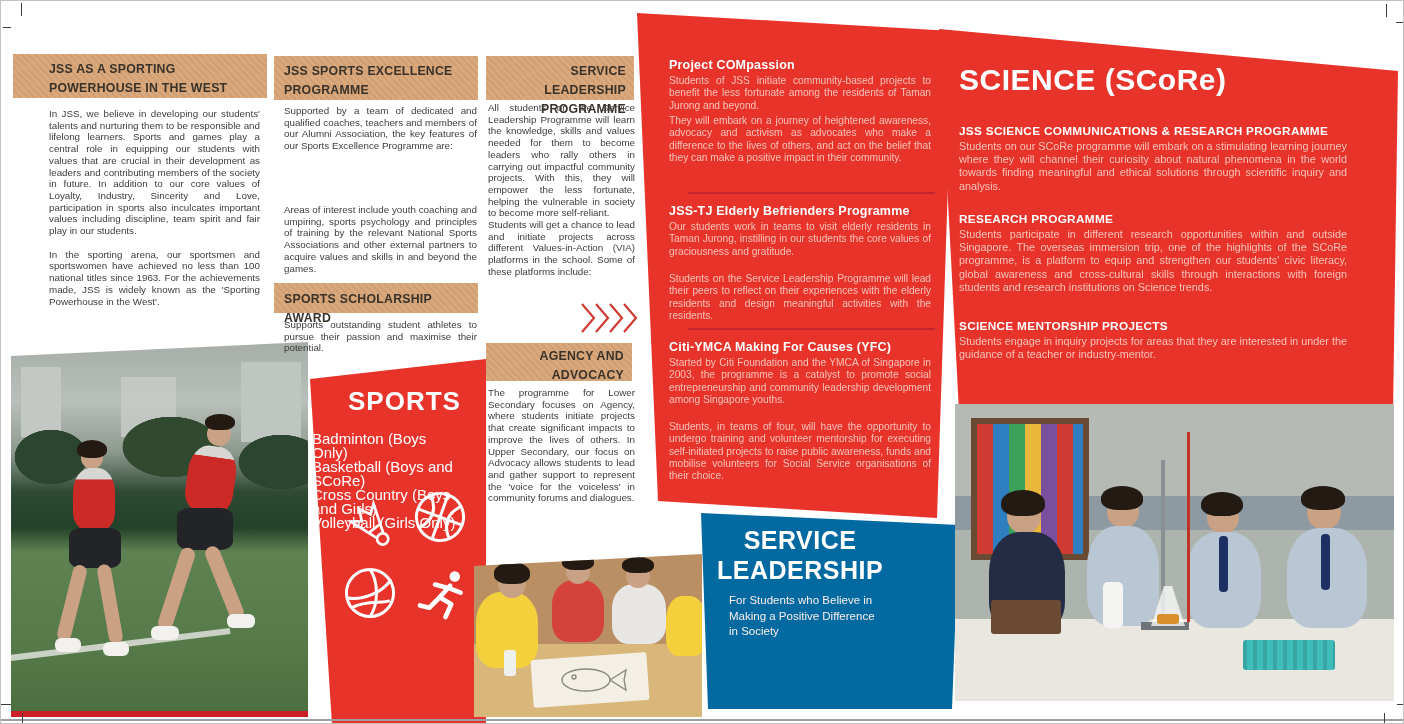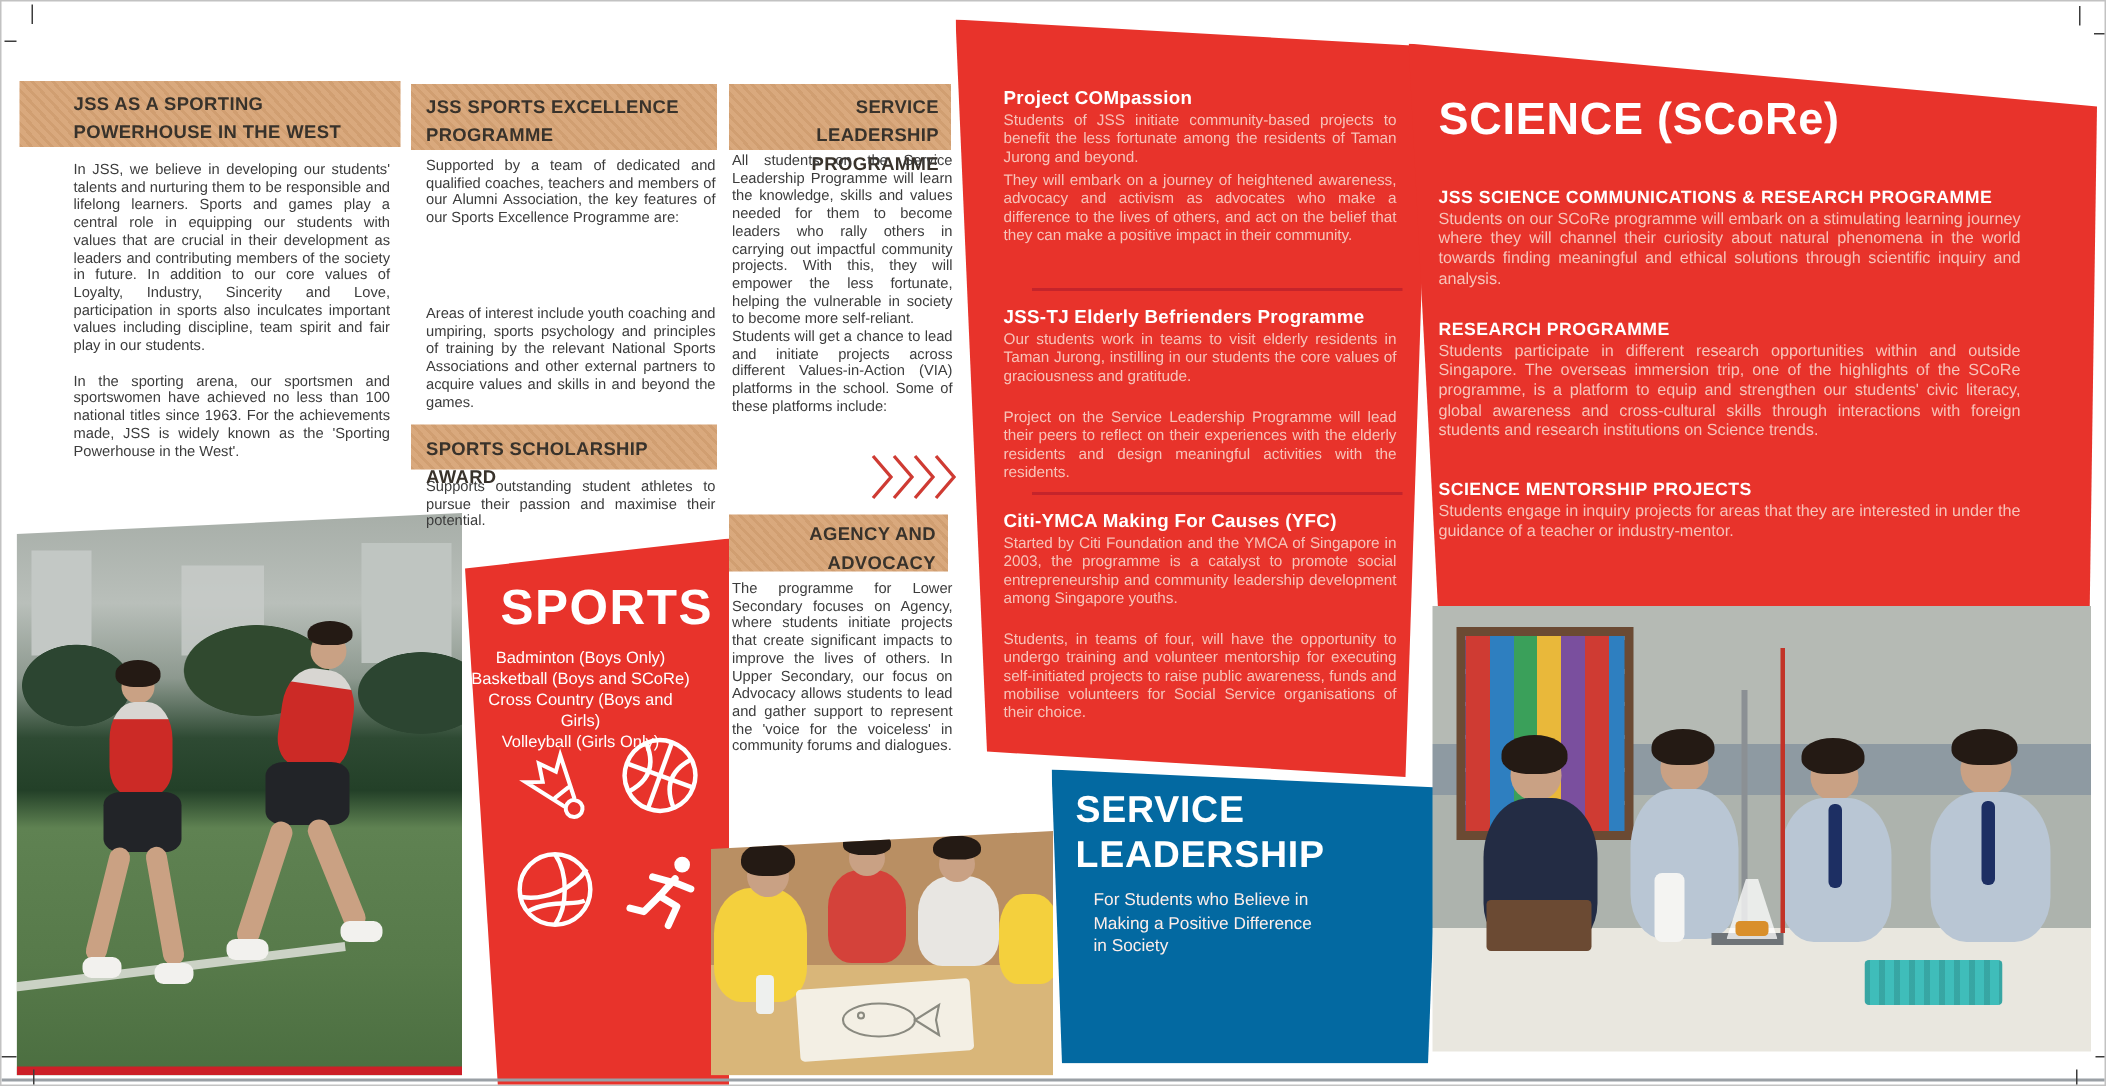--- a/index.html
+++ b/index.html
@@ -13,21 +13,21 @@
   .body9{font-size:9.8px;line-height:11.7px;color:#3c3c3c;text-align:justify;}
   .body9 p{margin:0 0 12px 0;}
   
   .red{background:#e8332b;}
   .redDark{background:#0369a1;}
   .red-h{font-size:12.5px;font-weight:bold;color:#ffffff;letter-spacing:.2px;}
   .red-b{font-size:10.2px;line-height:12.3px;color:#f7c3b9;text-align:justify;}
   .sci-h{font-size:11.8px;font-weight:bold;color:#ffffff;letter-spacing:.3px;}
   .sci-b{font-size:10.8px;line-height:13.2px;color:#f7c3b9;text-align:justify;}
   .divider{height:2px;background:#c5242b;}
-  .big-title{font-weight:bold;color:#ffffff;}
+  .big-title{font-weight:bold;color:#ffffff;text-align:center;}
   
   .ph{overflow:hidden;}
   .fig{position:absolute;border-radius:40% 40% 30% 30%;}
   .head{position:absolute;border-radius:50%;background:#c9a184;}
   .hair{position:absolute;border-radius:50% 50% 40% 40%;background:#241a14;}
   .rule{background:#9aa0a5;}
   .mark{background:#3c3c3c;}
 </style>
 </head>
 <body>
@@ -106,22 +106,22 @@
     <div class="fig" style="left:176px;top:104px;width:48px;height:66px;background:linear-gradient(180deg,#d8d6d2 16%,#cc2a26 17%);transform:rotate(8deg)"></div>
     <div class="fig" style="left:166px;top:166px;width:56px;height:42px;background:#222428;border-radius:22%"></div>
     <div class="abs" style="left:158px;top:204px;width:15px;height:86px;background:#caa183;transform:rotate(18deg);border-radius:8px"></div>
     <div class="abs" style="left:206px;top:202px;width:15px;height:78px;background:#caa183;transform:rotate(-22deg);border-radius:8px"></div>
     <div class="abs" style="left:140px;top:284px;width:28px;height:14px;background:#f2f1ee;border-radius:6px"></div>
     <div class="abs" style="left:216px;top:272px;width:28px;height:14px;background:#f2f1ee;border-radius:6px"></div>
     <div class="abs" style="left:0;bottom:0;width:297px;height:6px;background:#cc1f27"></div>
   </div>
 
   <div class="abs red" style="left:300px;top:353px;width:185px;height:371px;z-index:3;clip-path:polygon(9px 25px,185px 5px,185px 371px,31px 371px)">
-    <div class="big-title" style="position:absolute;left:30px;top:32px;width:147px;text-align:center;font-size:33px;letter-spacing:1px">SPORTS</div>
-    <div style="position:absolute;right:24px;top:78px;width:150px;text-align:center;color:#ffffff;font-size:11px;line-height:14px">
+    <div class="big-title" style="position:absolute;left:30px;top:32px;width:147px;text-align:center;font-size:26px;letter-spacing:1px">SPORTS</div>
+    <div style="position:absolute;right:24px;top:78px;width:150px;text-align:left;color:#ffffff;font-size:15px;line-height:14px">
       <div>Badminton (Boys Only)</div>
       <div>Basketball (Boys and SCoRe)</div>
       <div>Cross Country (Boys and Girls)</div>
       <div>Volleyball (Girls Only)</div>
     </div>
     <svg class="abs" style="left:42px;top:142px" width="56" height="56" viewBox="0 0 50 50">
       <g fill="none" stroke="#ffffff" stroke-width="2.4" stroke-linecap="round" transform="rotate(-38 25 25)">
         <circle cx="25" cy="42" r="5"></circle>
         <path d="M21 37 L12 12 L20 18 L25 8 L30 18 L38 12 L29 37"></path>
         <path d="M20 30 L30 30"></path>
@@ -157,21 +157,21 @@
   </div>
 
   <div class="abs red" style="left:636px;top:10px;width:322px;height:512px;z-index:3;clip-path:polygon(0 2px,316px 20px,300px 507px,21px 490px)">
     <div class="red-h abs" style="left:32px;top:47px;width:262px">Project COMpassion</div>
     <div class="red-b abs" style="left:32px;top:64px;width:262px">Students of JSS initiate community-based projects to benefit the less fortunate among the residents of Taman Jurong and beyond.</div>
     <div class="red-b abs" style="left:32px;top:104px;width:262px">They will embark on a journey of heightened awareness, advocacy and activism as advocates who make a difference to the lives of others, and act on the belief that they can make a positive impact in their community.</div>
     <div class="divider abs" style="left:51px;top:181px;width:247px"></div>
 
     <div class="red-h abs" style="left:32px;top:193px;width:262px">JSS-TJ Elderly Befrienders Programme</div>
     <div class="red-b abs" style="left:32px;top:210px;width:262px">Our students work in teams to visit elderly residents in Taman Jurong, instilling in our students the core values of graciousness and gratitude.</div>
-    <div class="red-b abs" style="left:32px;top:262px;width:262px">Project on the Service Leadership Programme will lead their peers to reflect on their experiences with the elderly residents and design meaningful activities with the residents.</div>
+    <div class="red-b abs" style="left:32px;top:262px;width:262px">Students on the Service Leadership Programme will lead their peers to reflect on their experiences with the elderly residents and design meaningful activities with the residents.</div>
     <div class="divider abs" style="left:51px;top:317px;width:247px"></div>
 
     <div class="red-h abs" style="left:32px;top:329px;width:262px">Citi-YMCA Making For Causes (YFC)</div>
     <div class="red-b abs" style="left:32px;top:346px;width:262px">Started by Citi Foundation and the YMCA of Singapore in 2003, the programme is a catalyst to promote social entrepreneurship and community leadership development among Singapore youths.</div>
     <div class="red-b abs" style="left:32px;top:410px;width:262px">Students, in teams of four, will have the opportunity to undergo training and volunteer mentorship for executing self-initiated projects to raise public awareness, funds and mobilise volunteers for Social Service organisations of their choice.</div>
   </div>
 
   <div class="abs red" style="left:938px;top:28px;width:462px;height:532px;z-index:3;clip-path:polygon(0 0,459px 42px,452px 524px,27px 517px)">
     <div class="big-title abs" style="left:20px;top:34px;font-size:30px;letter-spacing:.5px">SCIENCE (SCoRe)</div>
     <div class="sci-h abs" style="left:20px;top:95px;width:388px">JSS SCIENCE COMMUNICATIONS &amp; RESEARCH PROGRAMME</div>

